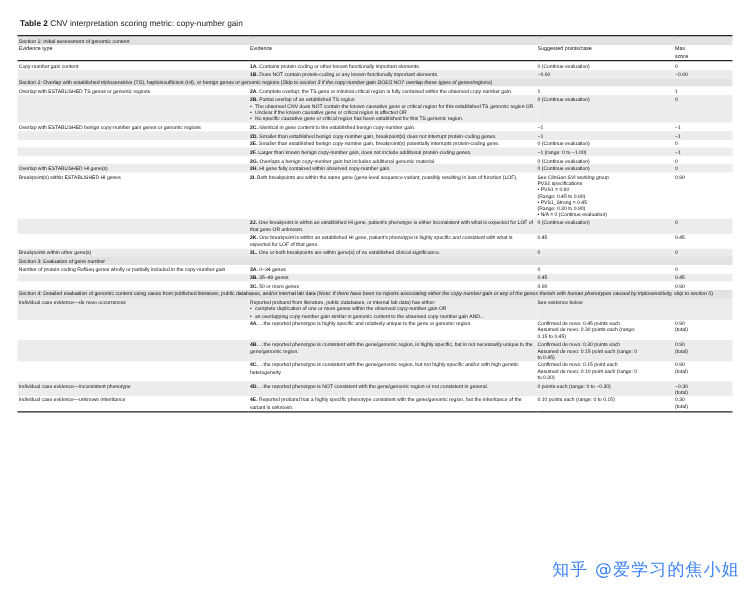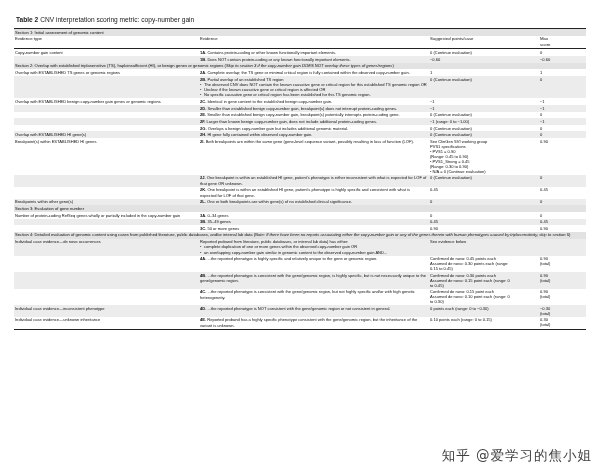--- a/index.html
+++ b/index.html
@@ -78,21 +78,21 @@
     left: 0;
     top: -0.2px;
   }
   .tight { line-height: 1.25; }
 
   .watermark {
     position: absolute;
     right: 8px;
     bottom: 8px;
     font-size: 13.5px;
-    color: #404040;
+    color: #3b82f6;
     letter-spacing: 1px;
     font-family: "DejaVu Sans", sans-serif;
     user-select: none;
   }
 </style>
 </head>
 <body>
 
 <div class="page">
 

